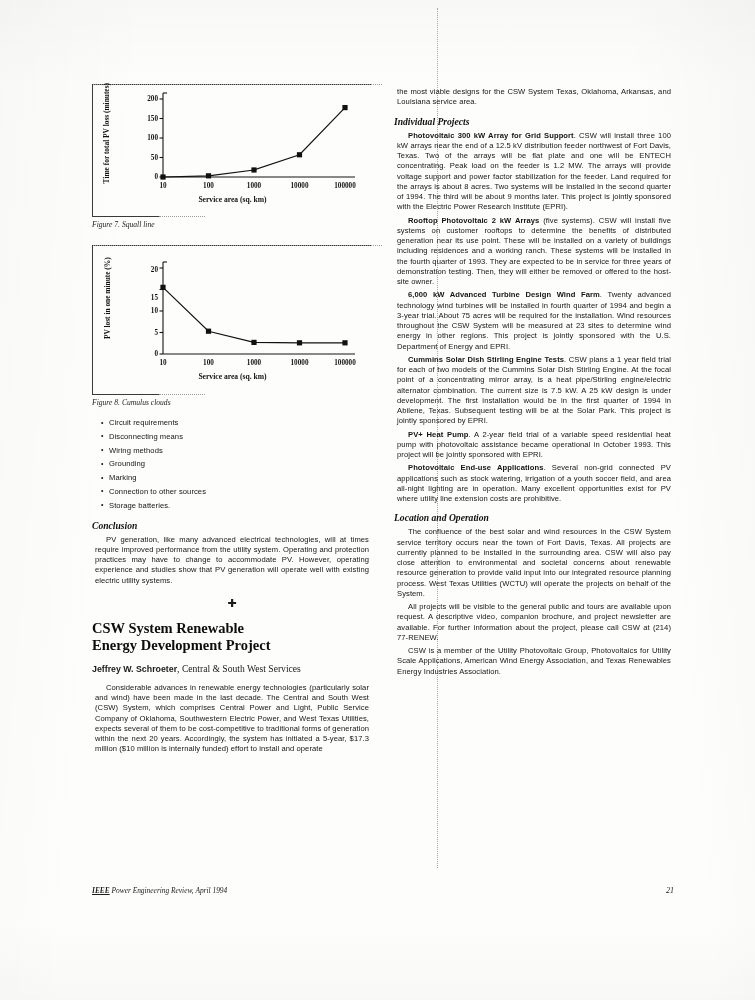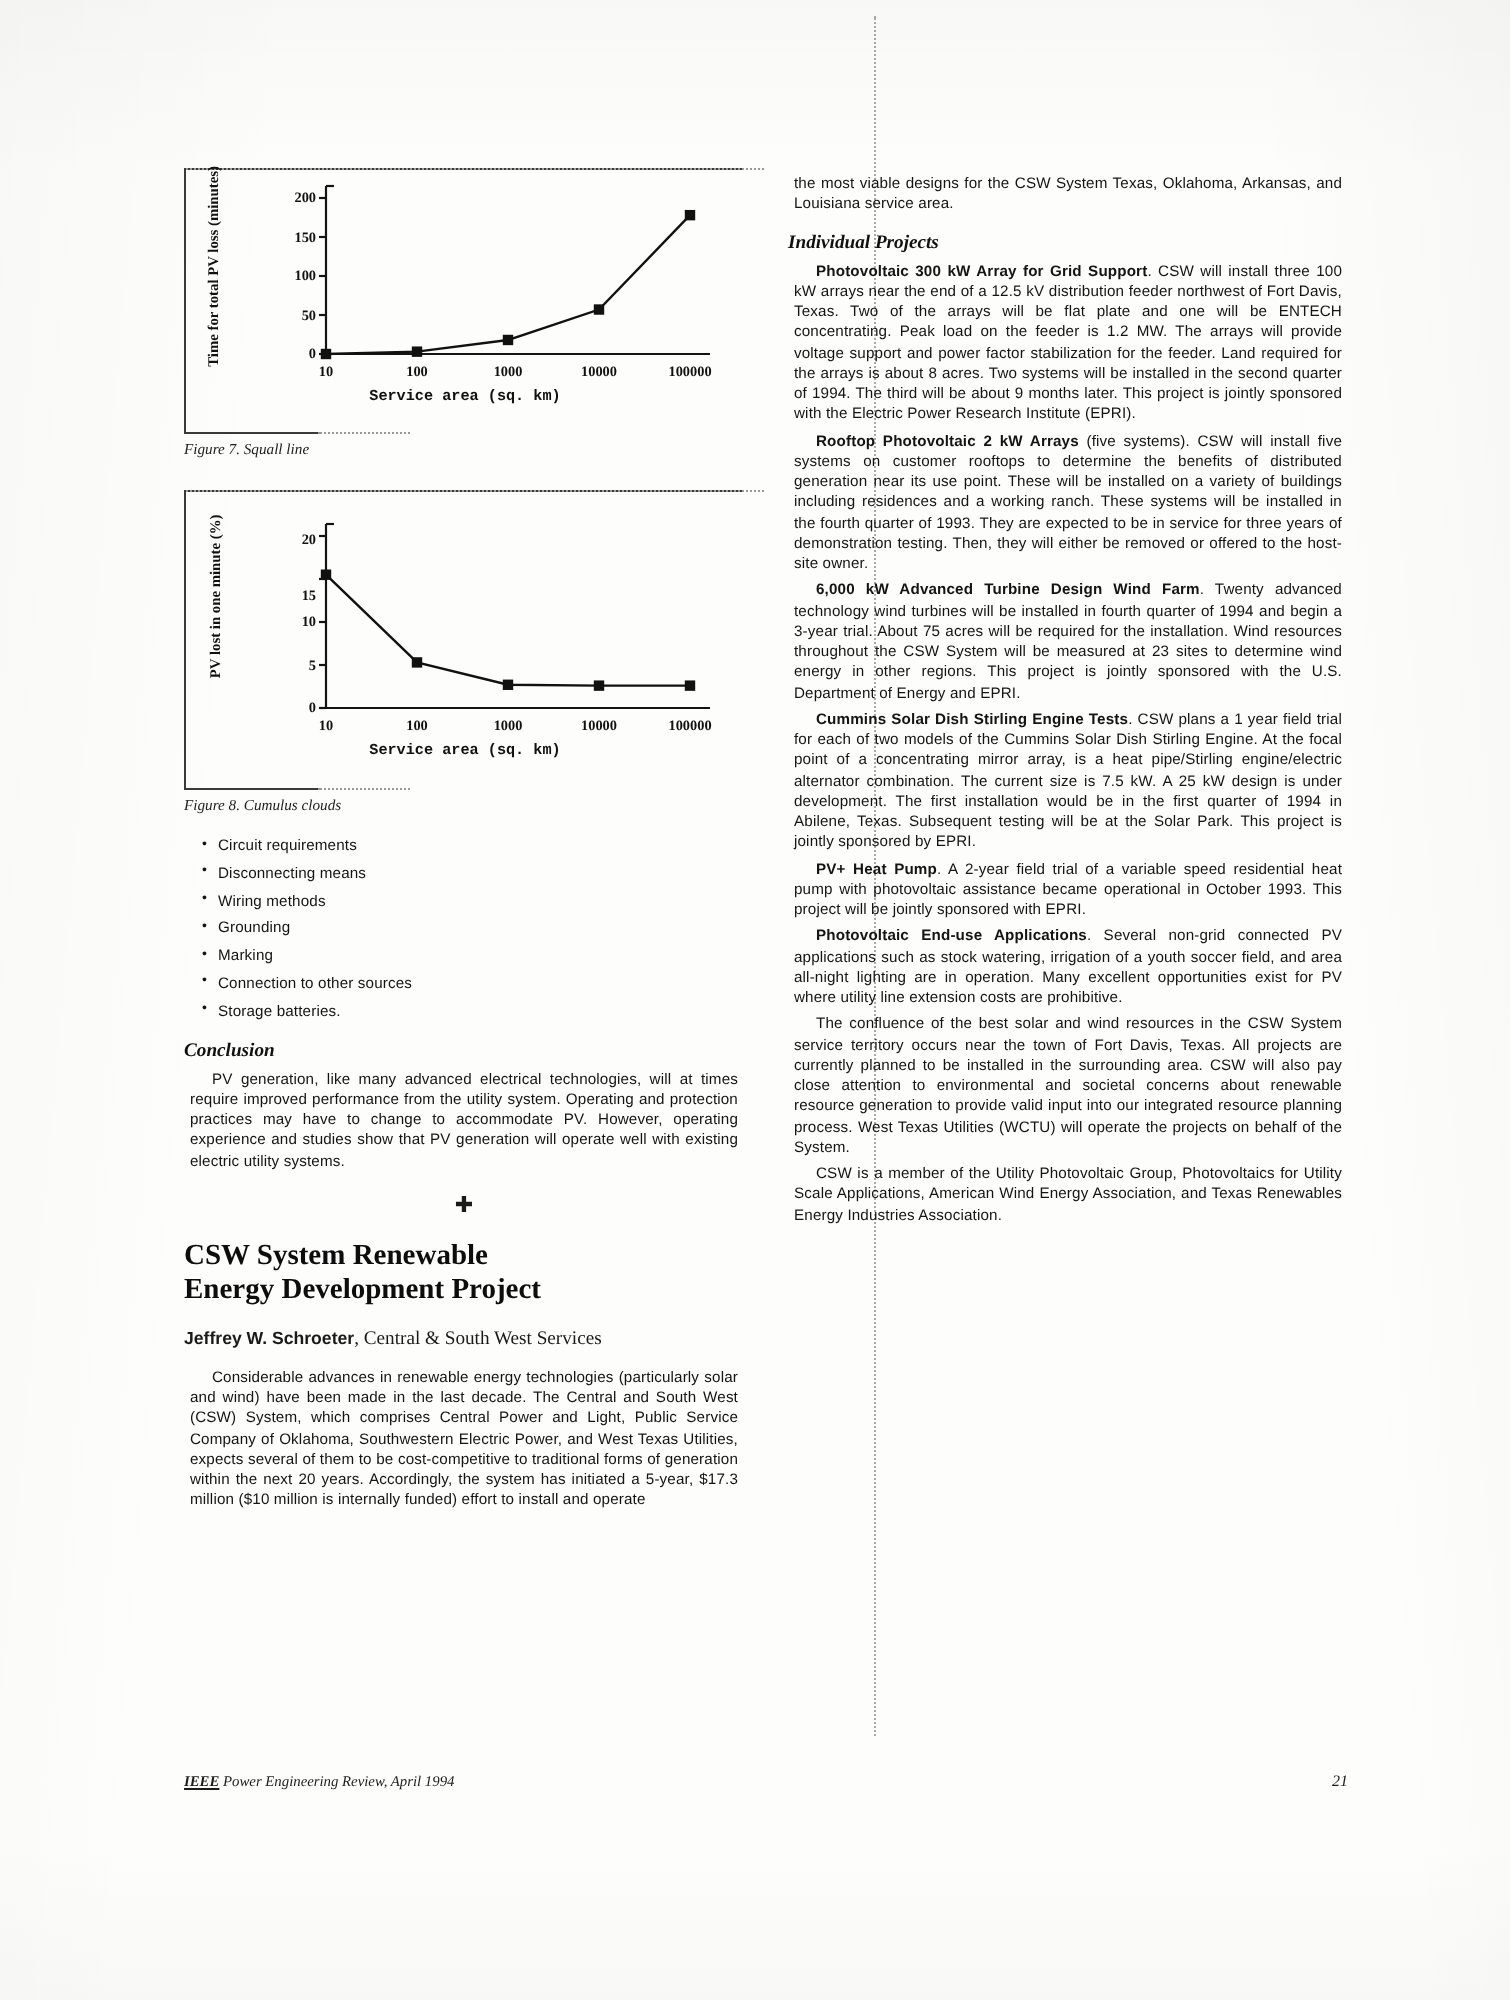--- a/index.html
+++ b/index.html
@@ -151,21 +151,21 @@
     font-family: "Liberation Serif", serif;
     font-weight: bold;
     font-size: 7.4px;
     line-height: 8.4px;
     text-align: center;
     transform-origin: center center;
     color: #111;
   }
   .xlabel {
     position: absolute;
-    font-family: Liberation Mono, monospace;
+    font-family: Liberation Serif, serif;
     font-weight: bold;
     font-size: 7.6px;
     color: #111;
     width: 100%;
     text-align: center;
   }
   .tick-lbl {
     position: absolute;
     font-family: "Liberation Serif", serif;
     font-weight: bold;
@@ -339,22 +339,24 @@
         </p>
 
         <p class="indent">
           <span class="run-in">PV+ Heat Pump</span><span>. A 2-year field trial of a variable speed residential heat pump with photovoltaic assistance became operational in October 1993. This project will be jointly sponsored with EPRI.</span>
         </p>
 
         <p class="indent">
           <span class="run-in">Photovoltaic End-use Applications</span><span>. Several non-grid connected PV applications such as stock watering, irrigation of a youth soccer field, and area all-night lighting are in operation. Many excellent opportunities exist for PV where utility line extension costs are prohibitive.</span>
         </p>
 
+        <div class="sec-head">Location and Operation</div>
 
         <p class="indent">The confluence of the best solar and wind resources in the CSW System service territory occurs near the town of Fort Davis, Texas. All projects are currently planned to be installed in the surrounding area. CSW will also pay close attention to environmental and societal concerns about renewable resource generation to provide valid input into our integrated resource planning process. West Texas Utilities (WCTU) will operate the projects on behalf of the System.</p>
+        <p class="indent">All projects will be visible to the general public and tours are available upon request. A descriptive video, companion brochure, and project newsletter are available. For further information about the project, please call CSW at (214) 77-RENEW.</p>
         <p class="indent">CSW is a member of the Utility Photovoltaic Group, Photovoltaics for Utility Scale Applications, American Wind Energy Association, and Texas Renewables Energy Industries Association.</p>
       </div>
     </div>
   </div>
 
   <div class="footer">
     <div class="footer-left">
       <span class="jrnl">IEEE</span><span> Power Engineering Review, April 1994</span>
     </div>
     <div class="footer-right">21</div>

